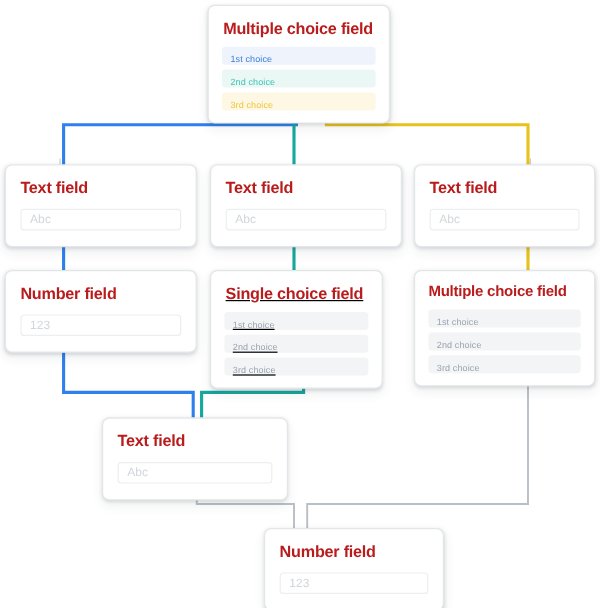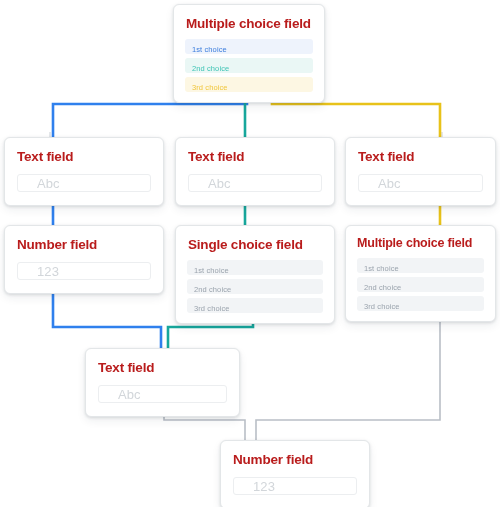--- a/index.html
+++ b/index.html
@@ -49,24 +49,23 @@
     height: 18px;
     border: 1px solid #eceef0;
     border-radius: 3px;
     background: #ffffff;
     display: flex;
     align-items: center;
     padding-left: 7px;
     box-sizing: border-box;
   }
   .field-placeholder {
-    font-size: 13px;
+    font-size: 10px;
     color: #d2d6da;
     letter-spacing: 0.1px;
-    margin-left: 12px;
   }
   .choices {
     padding: 7px 11px 10px 11px;
   }
   .choice {
     height: 15px;
     border-radius: 3px;
     display: flex;
     align-items: flex-end;
     padding-left: 7px;
@@ -146,21 +145,21 @@
     </div>
   </div>
 
   <div class="card" style="left:175px; top:137px; width:160px;">
     <div class="card-title">Text field</div>
     <div class="field-box">
       <span class="field-placeholder">Abc</span>
     </div>
   </div>
 
-  <div class="card" style="left:175px; top:225px; width:160px;">
+  <div class="card" style="left:175px; top:225px; width:144px;text-decoration:underline;">
     <div class="card-title">Single choice field</div>
     <div class="choices">
       <div class="choice c-gray">
         <span>1st choice</span>
       </div>
       <div class="choice c-gray">
         <span>2nd choice</span>
       </div>
       <div class="choice c-gray">
         <span>3rd choice</span>

